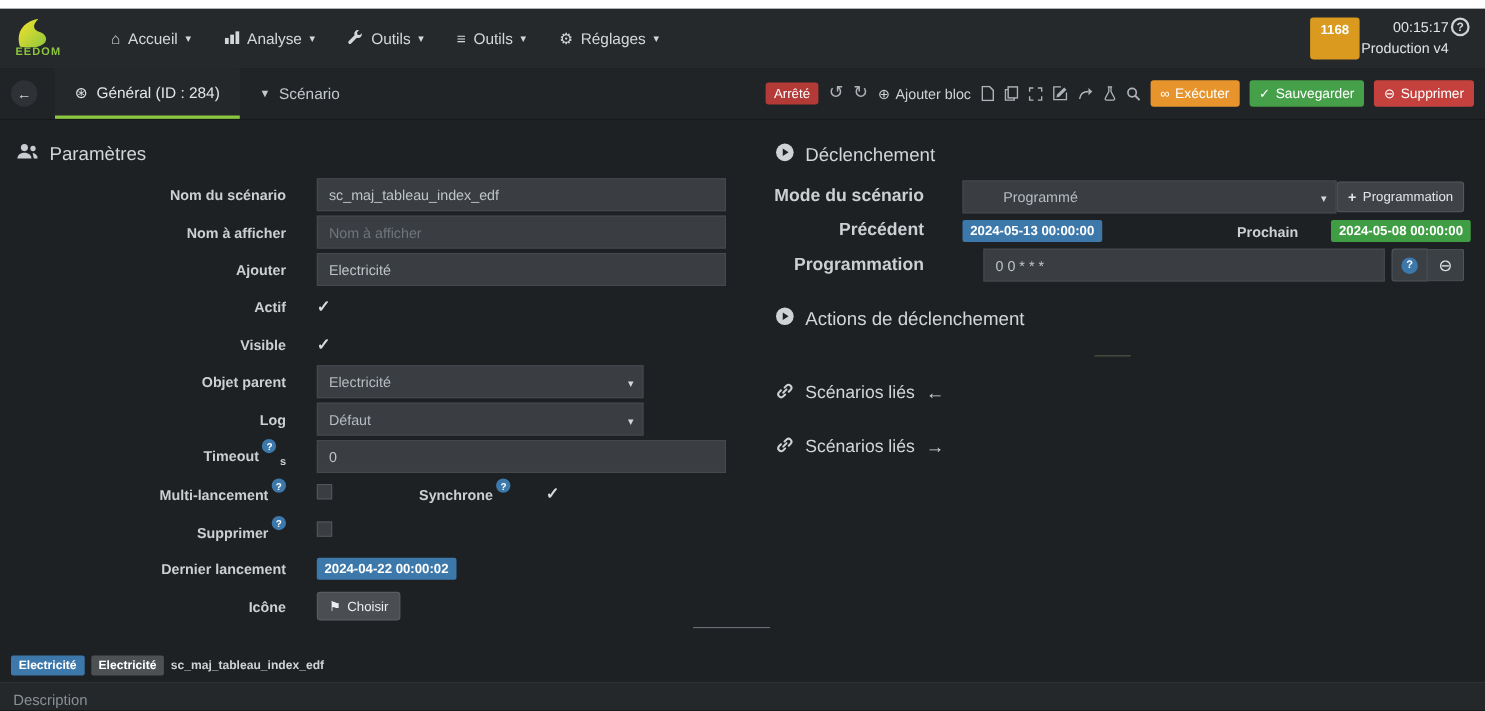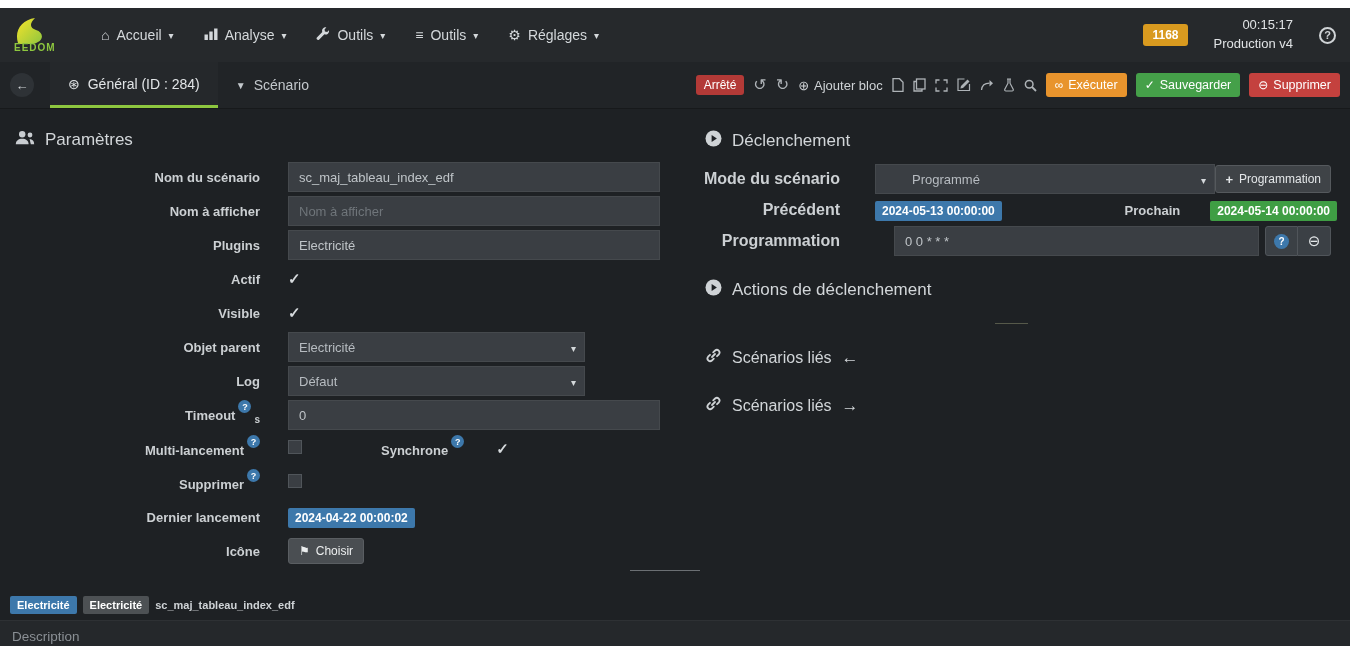--- a/index.html
+++ b/index.html
@@ -7,21 +7,21 @@
   .screen { position:relative; width:1350px; height:646px; background:#1e2124; overflow:hidden; color:#cfd3d6; }
   .top-white { height:8px; background:#ffffff; }
 
   
   .navbar { height:54px; background:#26292c; display:flex; align-items:center; padding:0 14px; }
   .logo { display:flex; flex-direction:column; align-items:flex-start; width:58px; margin-right:14px; cursor:pointer; }
   .logo-text { color:#8dc63f; font-size:10px; font-weight:bold; letter-spacing:1px; margin-top:-6px; }
   .nav-item { display:flex; align-items:center; gap:7px; color:#d4d8db; font-size:14px; padding:0 15px; height:100%; cursor:pointer; }
   .nav-item .glyph { font-size:14px; color:#d4d8db; }
   .caret { font-size:10px; color:#d4d8db; }
-  .nav-right { margin-left:auto; display:flex; align-items:center; gap:26px; }
+  .nav-right { margin-left:auto; display:flex; gap:2px; }
   .count-badge { background:#d99a1f; color:#fff; font-size:12px; font-weight:bold; padding:4px 9px; border-radius:3px; cursor:pointer; }
   .clock { text-align:right; font-size:13px; line-height:1.45; color:#e0e3e5; }
   .help-circle { width:17px; height:17px; border:2px solid #cfd3d6; border-radius:50%; display:flex; align-items:center; justify-content:center; font-size:11px; font-weight:bold; color:#cfd3d6; cursor:pointer; }
 
   
   .tabbar { height:47px; background:#212427; display:flex; align-items:center; padding:0 10px; border-bottom:1px solid #17191b; }
   .back-btn { width:24px; height:24px; border-radius:50%; background:#2e3236; display:flex; align-items:center; justify-content:center; font-size:13px; color:#cfd3d6; cursor:pointer; margin-right:16px; }
   .tab { display:flex; align-items:center; gap:8px; font-size:14px; color:#c3c8cc; padding:0 18px; height:100%; cursor:pointer; }
   .tab.active { background:#25282b; color:#e2e5e7; border-bottom:3px solid #8dc63f; }
   .tab .glyph { font-size:14px; }
@@ -247,21 +247,21 @@
         <span class="lbl">Nom du scénario</span>
         <input class="text-input fld" type="text" value="sc_maj_tableau_index_edf" style="">
       </div>
 
       <div class="frow">
         <span class="lbl">Nom à afficher</span>
         <input class="text-input fld" type="text" placeholder="Nom à afficher" style="">
       </div>
 
       <div class="frow">
-        <span class="lbl">Plugins</span>
+        <span class="lbl">Ajouter</span>
         <input class="text-input fld" type="text" value="Electricité" style="">
       </div>
 
       <div class="frow">
         <span class="lbl">Actif</span>
         <span class="fld"><span class="cb checked">✓</span></span>
       </div>
 
       <div class="frow">
         <span class="lbl">Visible</span>
@@ -338,21 +338,21 @@
           <span class="plus-box">+</span>
           <span>Programmation</span>
         </button>
       </div>
 
       <div class="trow slim">
         <span class="tlbl">Précédent</span>
         <span class="tfld"><span class="badge-blue">2024-05-13 00:00:00</span></span>
         <span style="flex:1;"></span>
         <span style="font-size:13px; font-weight:600; color:#ccd0d3;text-align:center;">Prochain</span>
-        <span style="margin-left:30px; margin-right:13px;"><span class="badge-green">2024-05-14 00:00:00</span></span>
+        <span style="margin-left:30px; margin-right:13px;"><span class="badge-green">2024-05-08 00:00:00</span></span>
       </div>
 
       <div class="trow">
         <span class="tlbl">Programmation</span>
         <input class="text-input sched-input" type="text" value="0 0 * * *" style="">
         <span class="btn-group">
           <span class="sq-btn">
               <span class="qhelp" style="width:15px;height:15px;font-size:10px;">?</span>
             </span>
           <span class="sq-btn">

